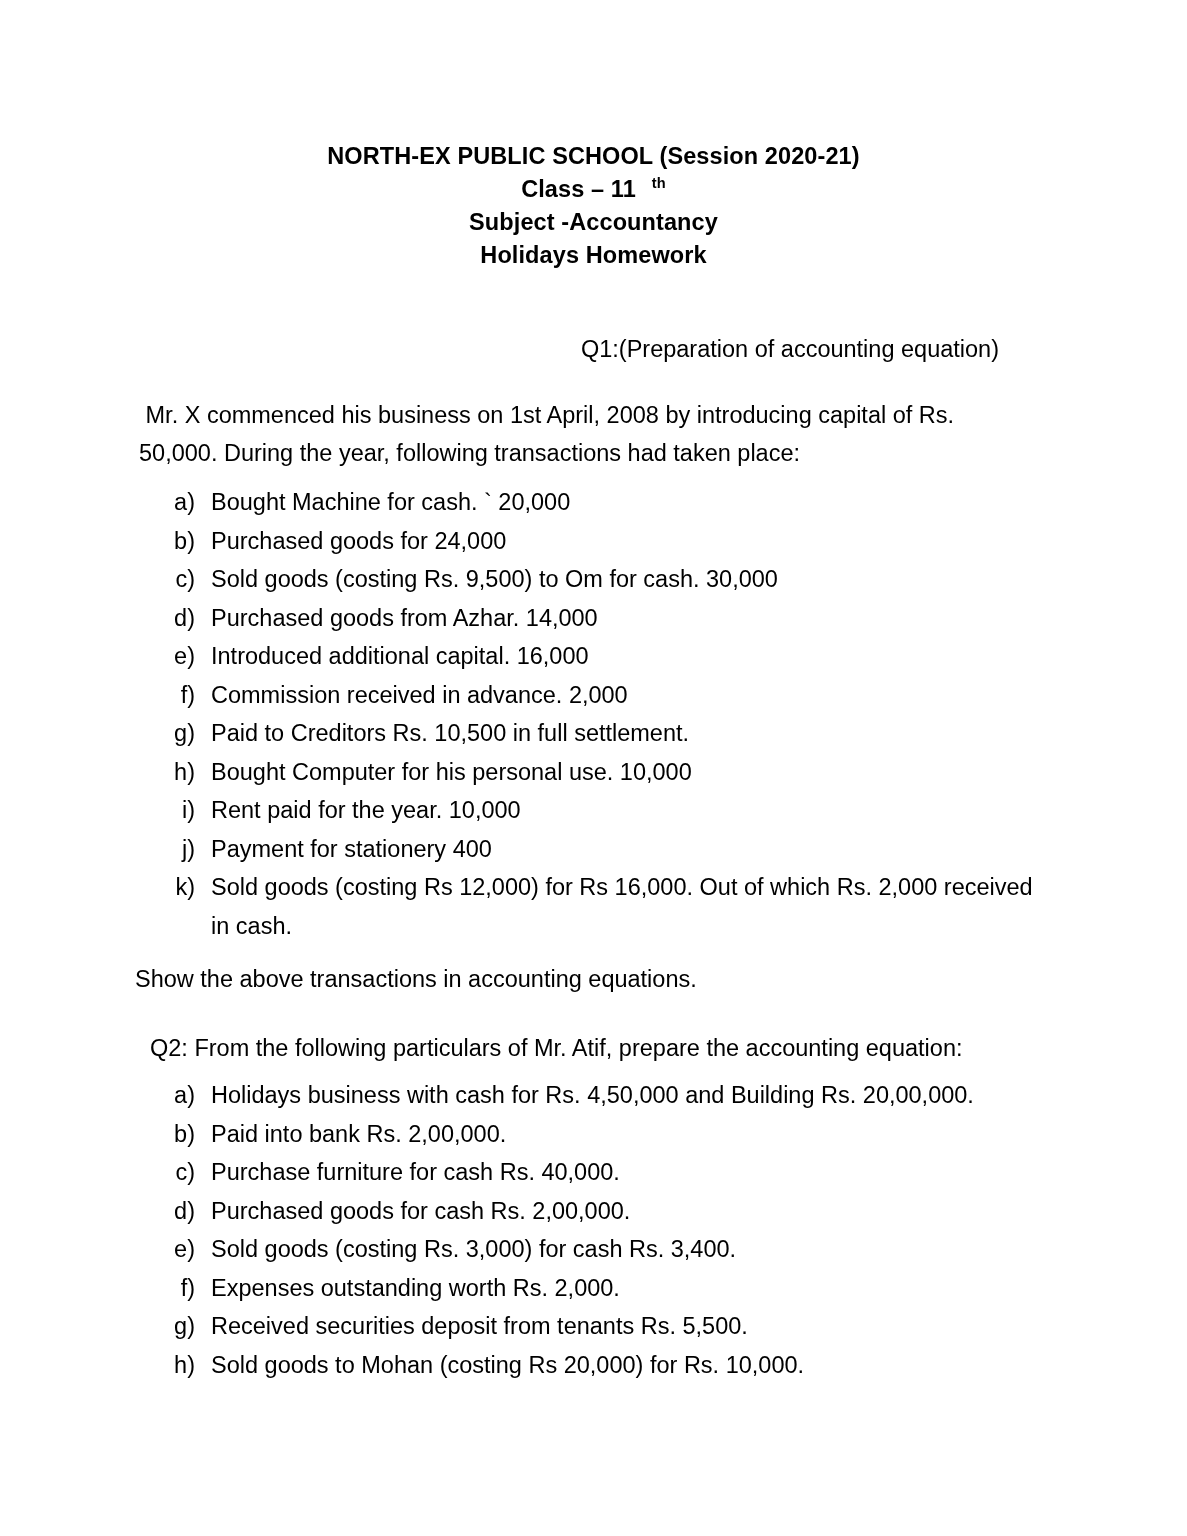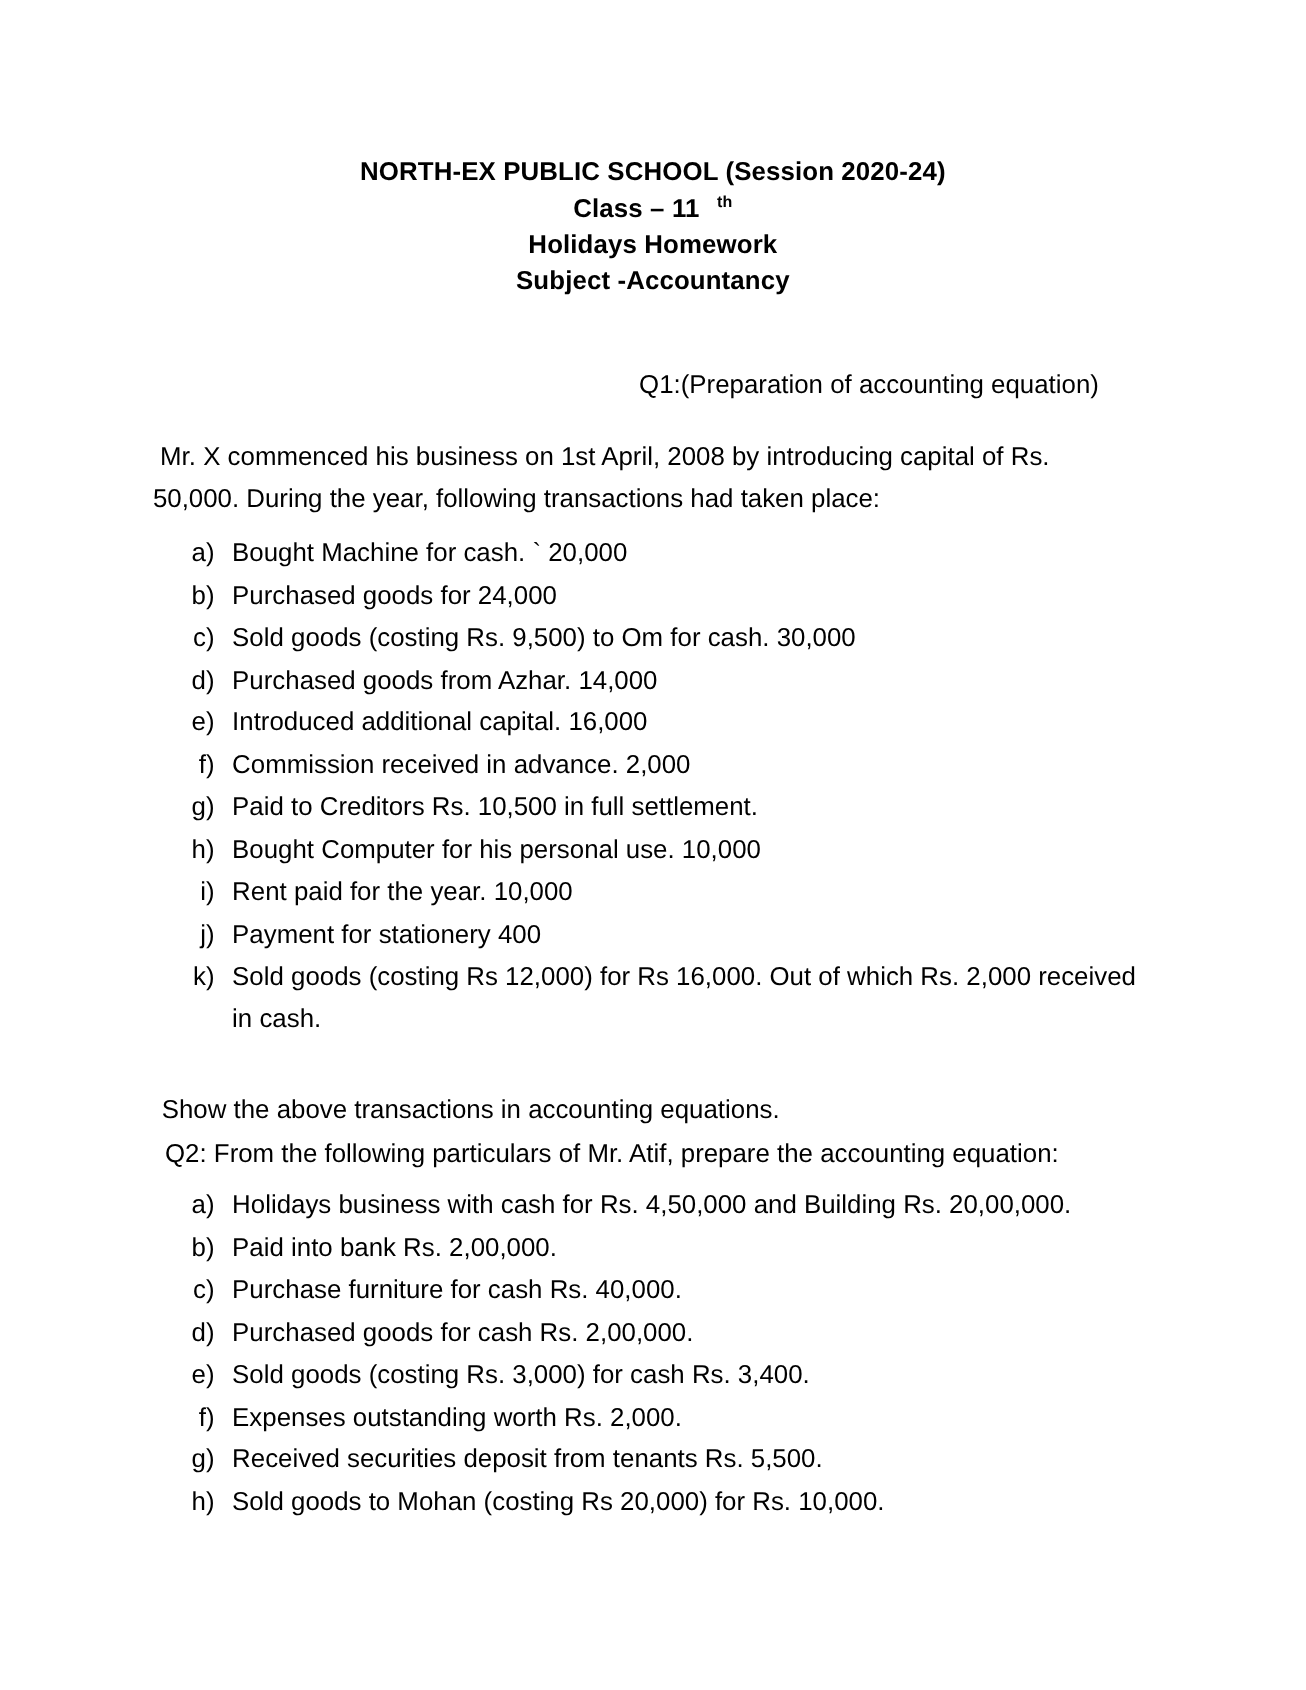--- a/index.html
+++ b/index.html
@@ -78,36 +78,36 @@
     left: 0;
     top: 0;
     width: 56px;
     text-align: right;
     font-size: 23.5px;
     line-height: 38.5px;
   }
 
   
   .block-q1-list { position: absolute; left: 139px; top: 483px; width: 900px; }
-  .block-show    { position: absolute; left: 147px; top: 960px; width: 900px; margin-top: 29px; }
+  .block-show    { position: absolute; left: 135px; top: 960px; width: 900px; }
   .block-q2-head { position: absolute; left: 139px; top: 1018px; width: 920px; }
   .block-q2-list { position: absolute; left: 139px; top: 1076px; width: 900px; }
   .block-q1-list .alpha-list li { width: 830px; }
   .block-q2-list .alpha-list li { width: 860px; }
 </style>
 </head>
 <body>
 
 <div class="page">
 
   <div class="doc-header">
-    <div class="hline">NORTH-EX PUBLIC SCHOOL (Session 2020-24)</div>
+    <div class="hline">NORTH-EX PUBLIC SCHOOL (Session 2020-21)</div>
     <div class="hline"><span>Class – 11</span><sup>th</sup></div>
+    <div class="hline">Subject -Accountancy</div>
     <div class="hline">Holidays Homework</div>
-    <div class="hline">Subject -Accountancy</div>
   </div>
 
   <div class="body-area">
     <div class="para q1-head">Q1:(Preparation of accounting equation)</div>
     <div class="para intro"> Mr. X commenced his business on 1st April, 2008 by introducing capital of Rs. 50,000. During the year, following transactions had taken place:</div>
   </div>
 
   <div class="block-q1-list">
     <ul class="alpha-list">
       <li><span class="marker">a)</span><span>Bought Machine for cash. ` 20,000</span></li>

